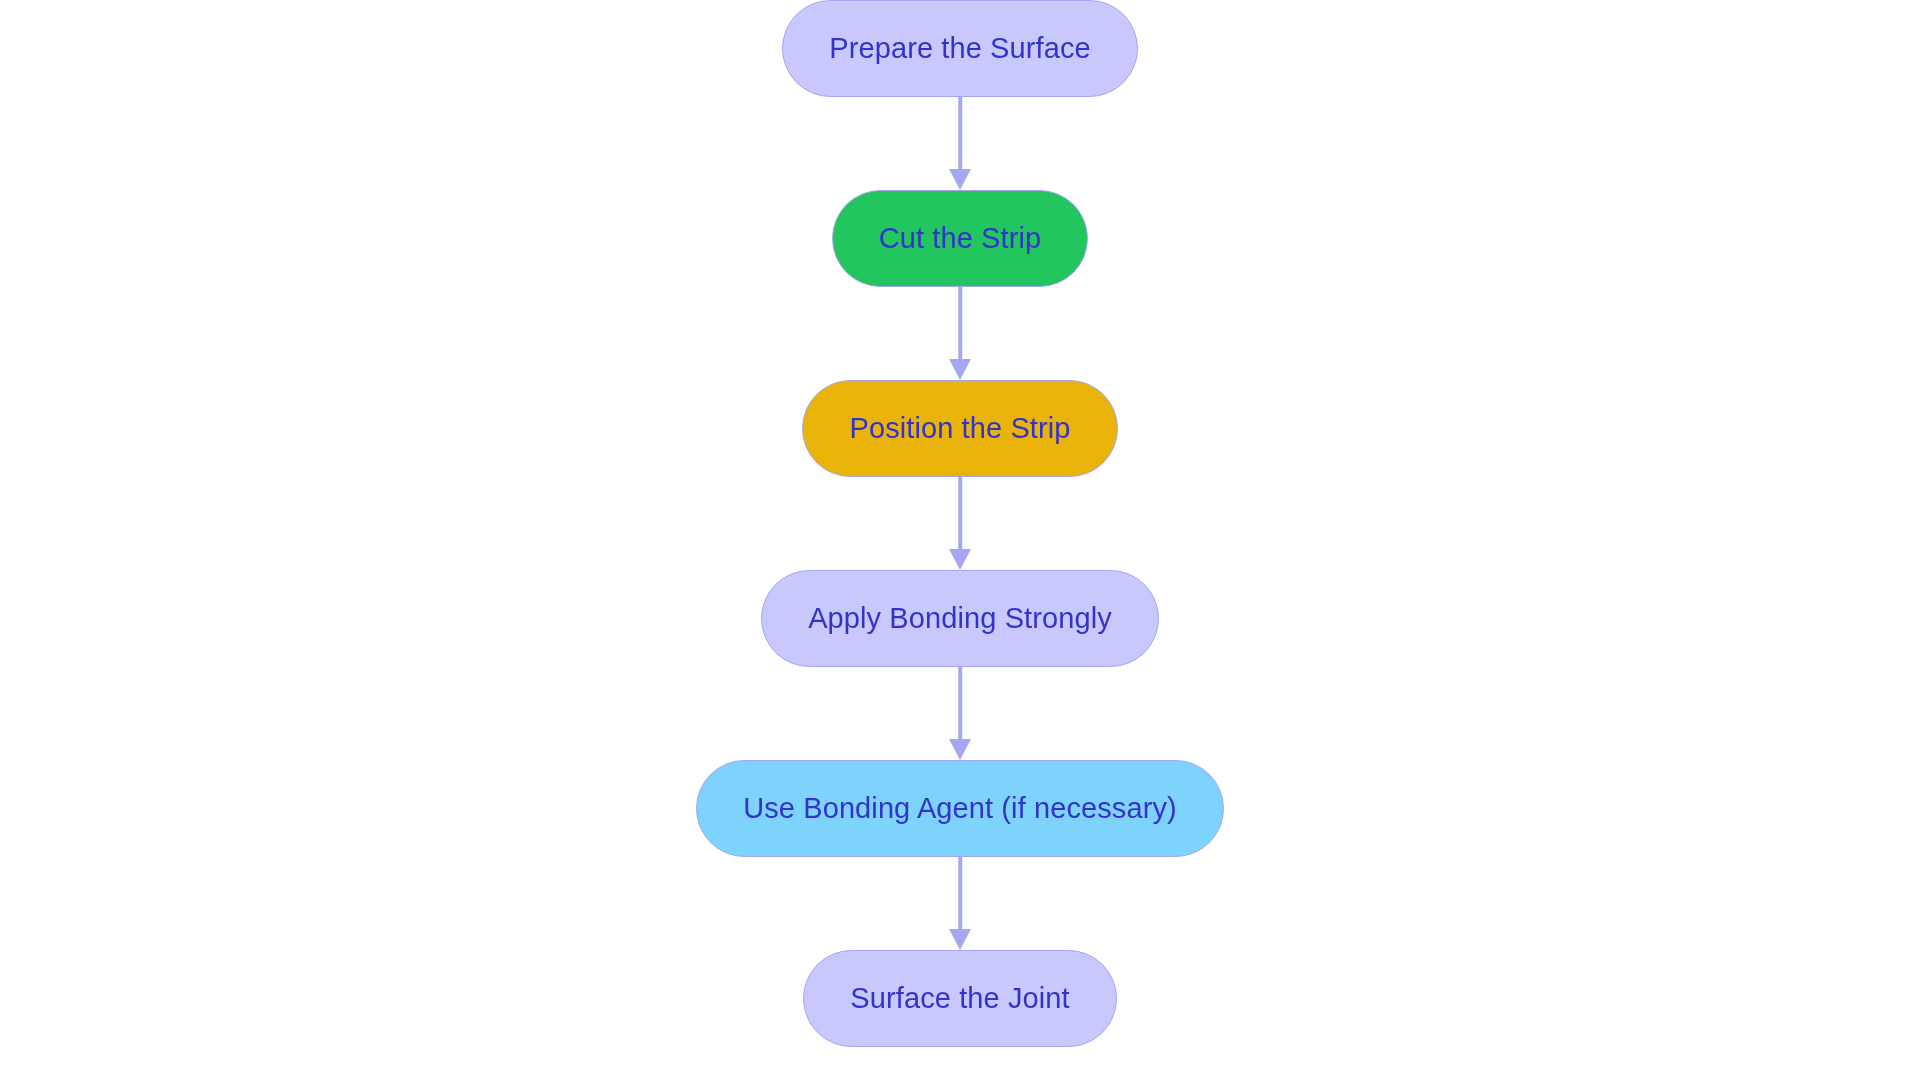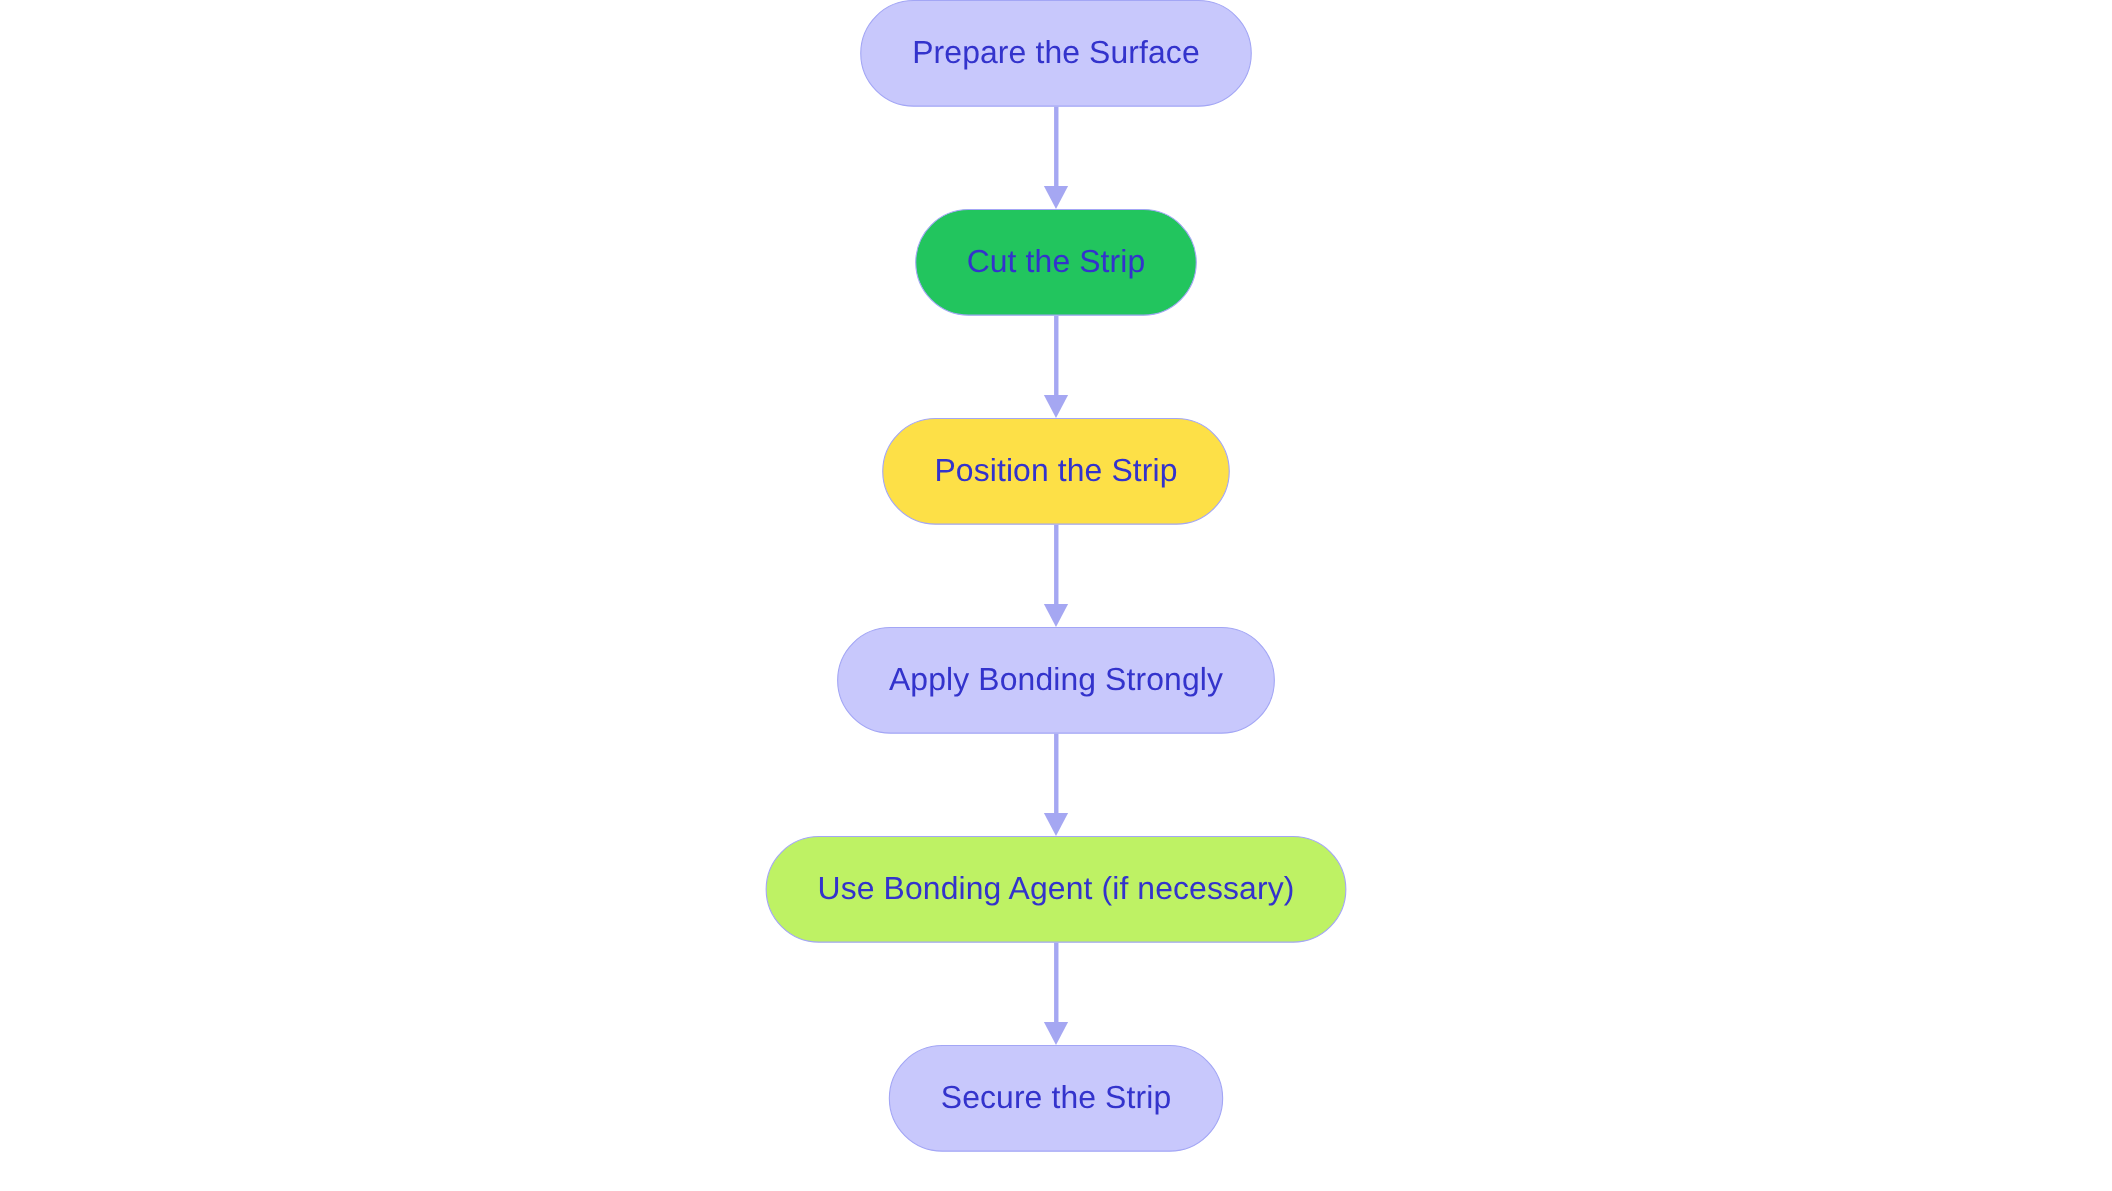--- a/index.html
+++ b/index.html
@@ -94,45 +94,45 @@
 
     <div class="node" style="background: #22c55e; border-color: rgb(163, 166, 245);">
       <span class="node-label" style="color: rgb(51, 51, 204);">Cut the Strip</span>
     </div>
 
     <div class="connector">
       <div class="connector-line" style="background: rgb(165, 167, 242);"></div>
       <div class="connector-arrowhead" style="border-top-color: rgb(165, 167, 242);"></div>
     </div>
 
-    <div class="node" style="background: #fde047; border-color: rgb(163, 166, 245);">
+    <div class="node" style="background: #eab308; border-color: rgb(163, 166, 245);">
       <span class="node-label" style="color: rgb(51, 51, 204);">Position the Strip</span>
     </div>
 
     <div class="connector">
       <div class="connector-line" style="background: rgb(165, 167, 242);"></div>
       <div class="connector-arrowhead" style="border-top-color: rgb(165, 167, 242);"></div>
     </div>
 
     <div class="node" style="background: rgb(200, 200, 252); border-color: rgb(163, 166, 245);">
       <span class="node-label" style="color: rgb(51, 51, 204);">Apply Bonding Strongly</span>
     </div>
 
     <div class="connector">
       <div class="connector-line" style="background: rgb(165, 167, 242);"></div>
       <div class="connector-arrowhead" style="border-top-color: rgb(165, 167, 242);"></div>
     </div>
 
-    <div class="node" style="background: #bef264; border-color: rgb(163, 166, 245);">
+    <div class="node" style="background: #7dd3fc; border-color: rgb(163, 166, 245);">
       <span class="node-label" style="color: rgb(51, 51, 204);">Use Bonding Agent (if necessary)</span>
     </div>
 
     <div class="connector">
       <div class="connector-line" style="background: rgb(165, 167, 242);"></div>
       <div class="connector-arrowhead" style="border-top-color: rgb(165, 167, 242);"></div>
     </div>
 
     <div class="node" style="background: rgb(200, 200, 252); border-color: rgb(163, 166, 245);">
-      <span class="node-label" style="color: rgb(51, 51, 204);">Secure the Strip</span>
+      <span class="node-label" style="color: rgb(51, 51, 204);">Surface the Joint</span>
     </div>
 
   </div>
 </div>
 
 </body></html>

